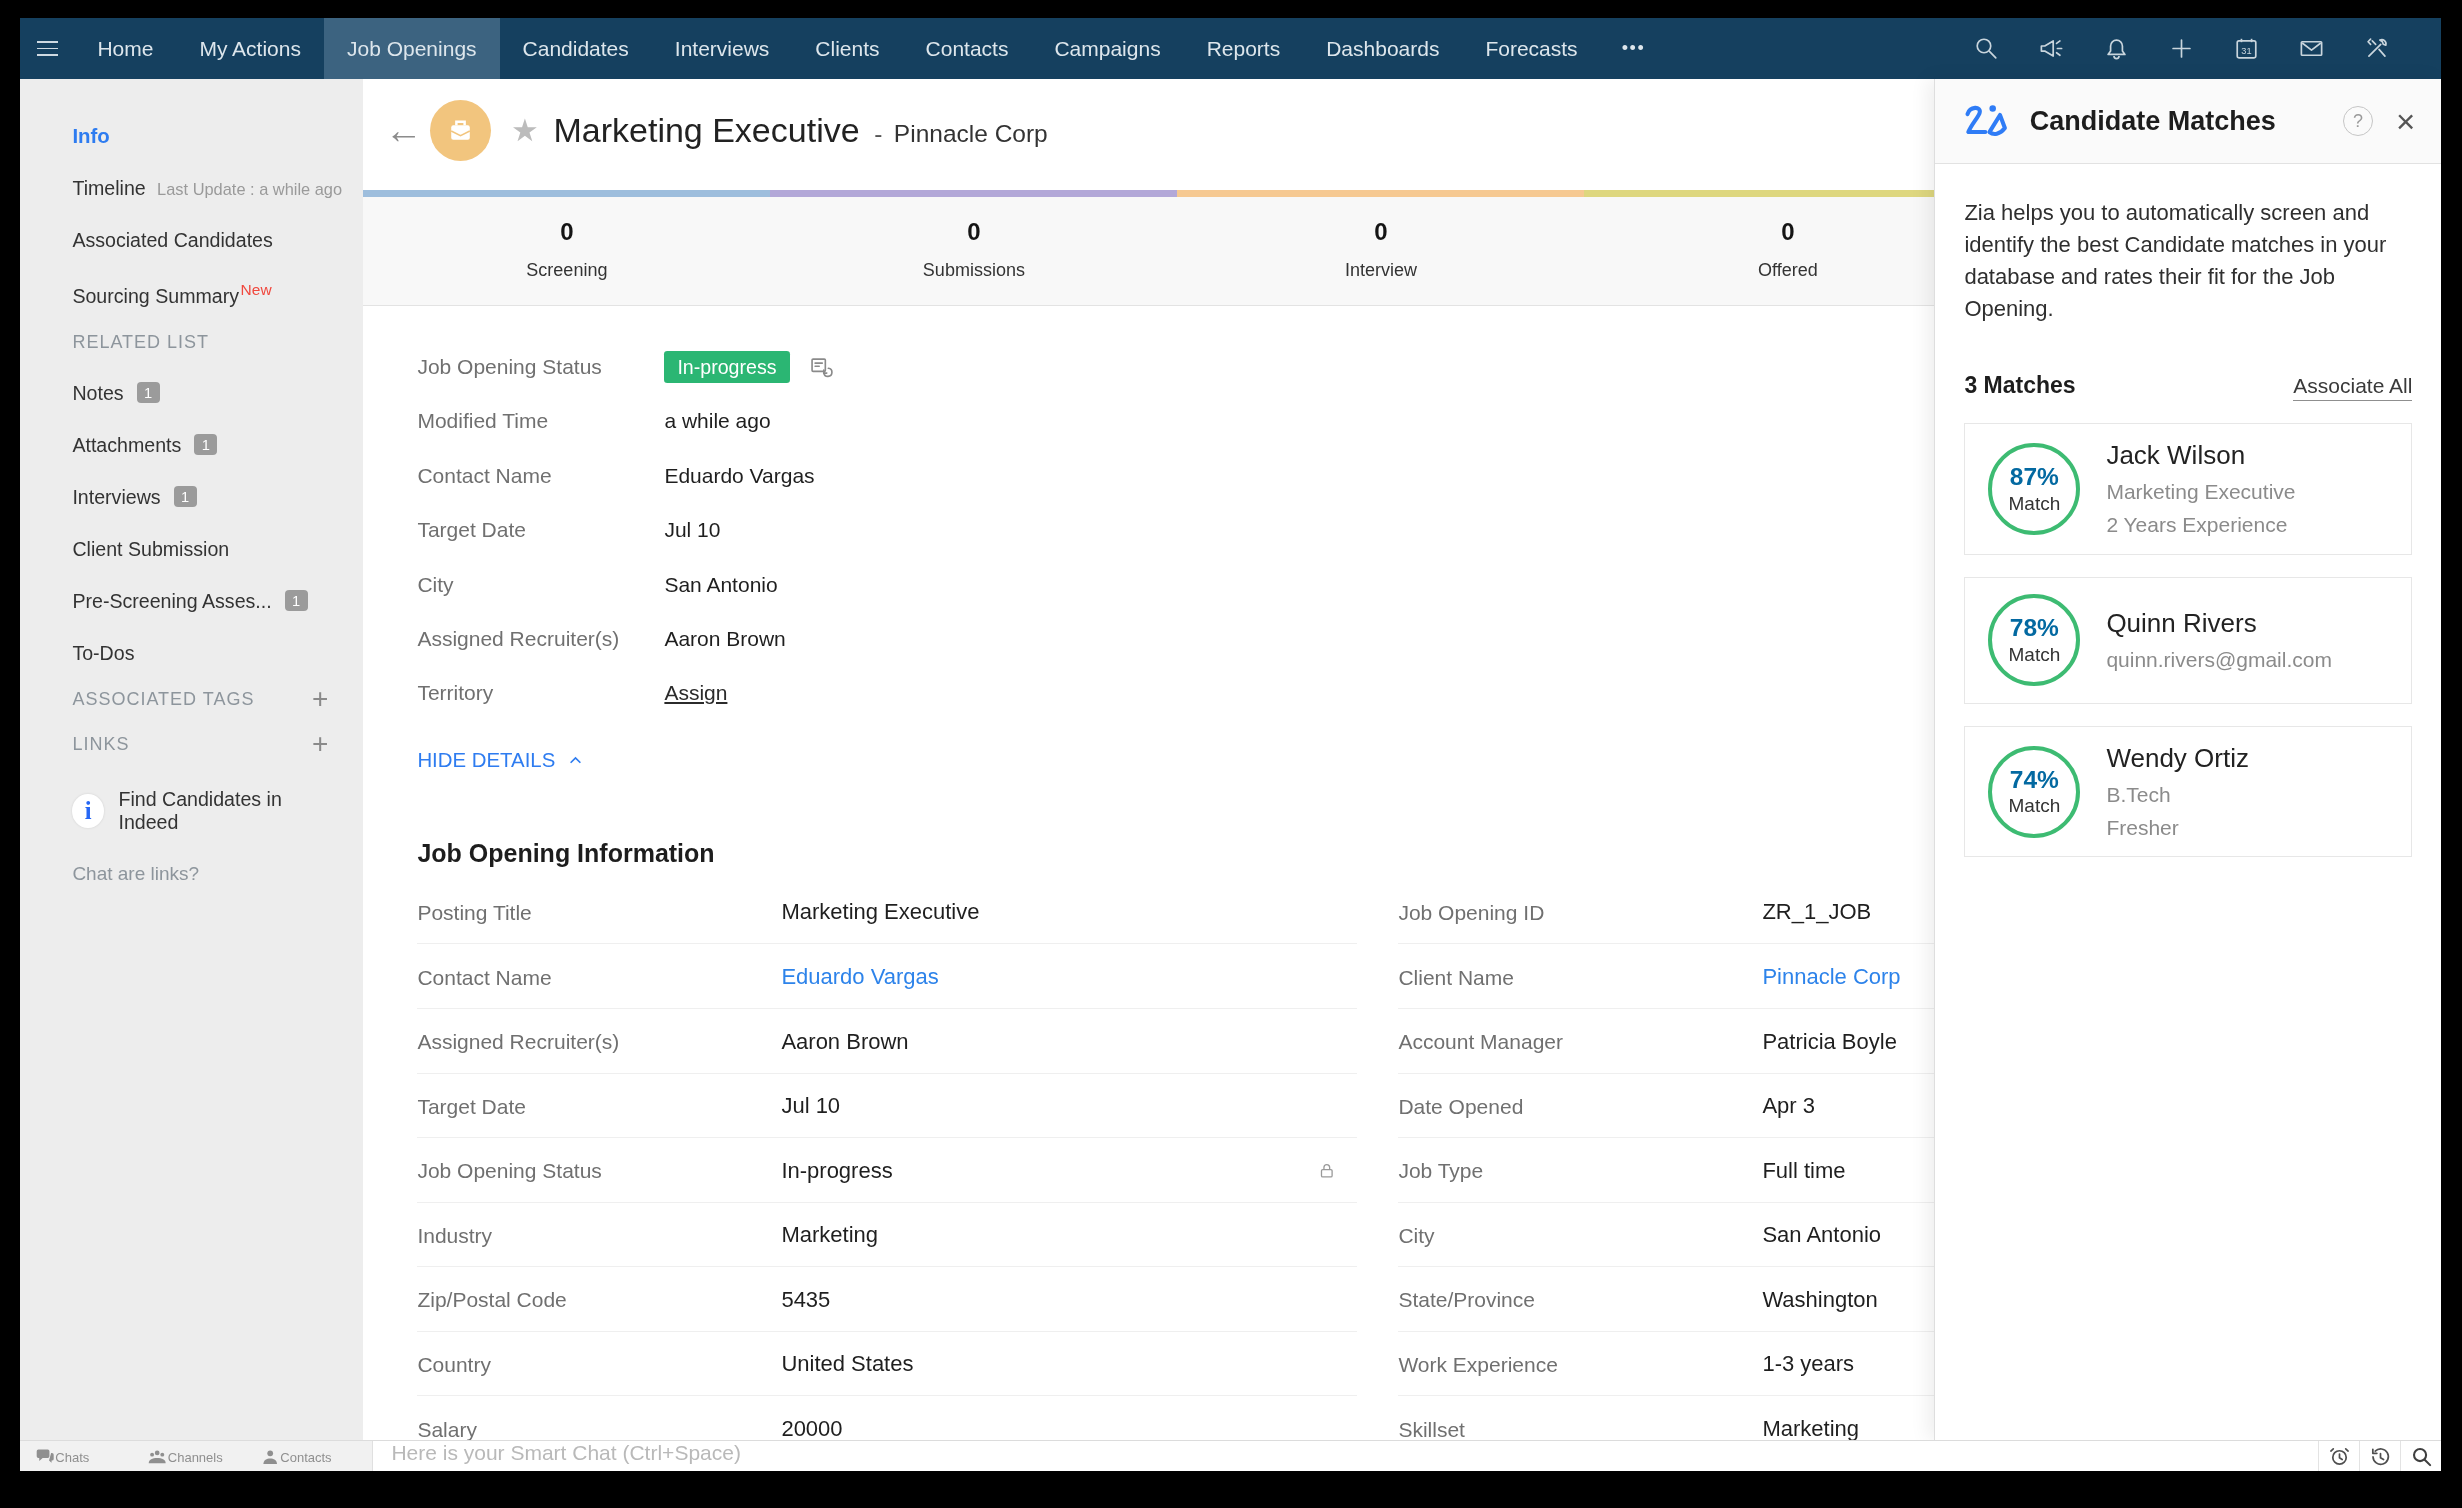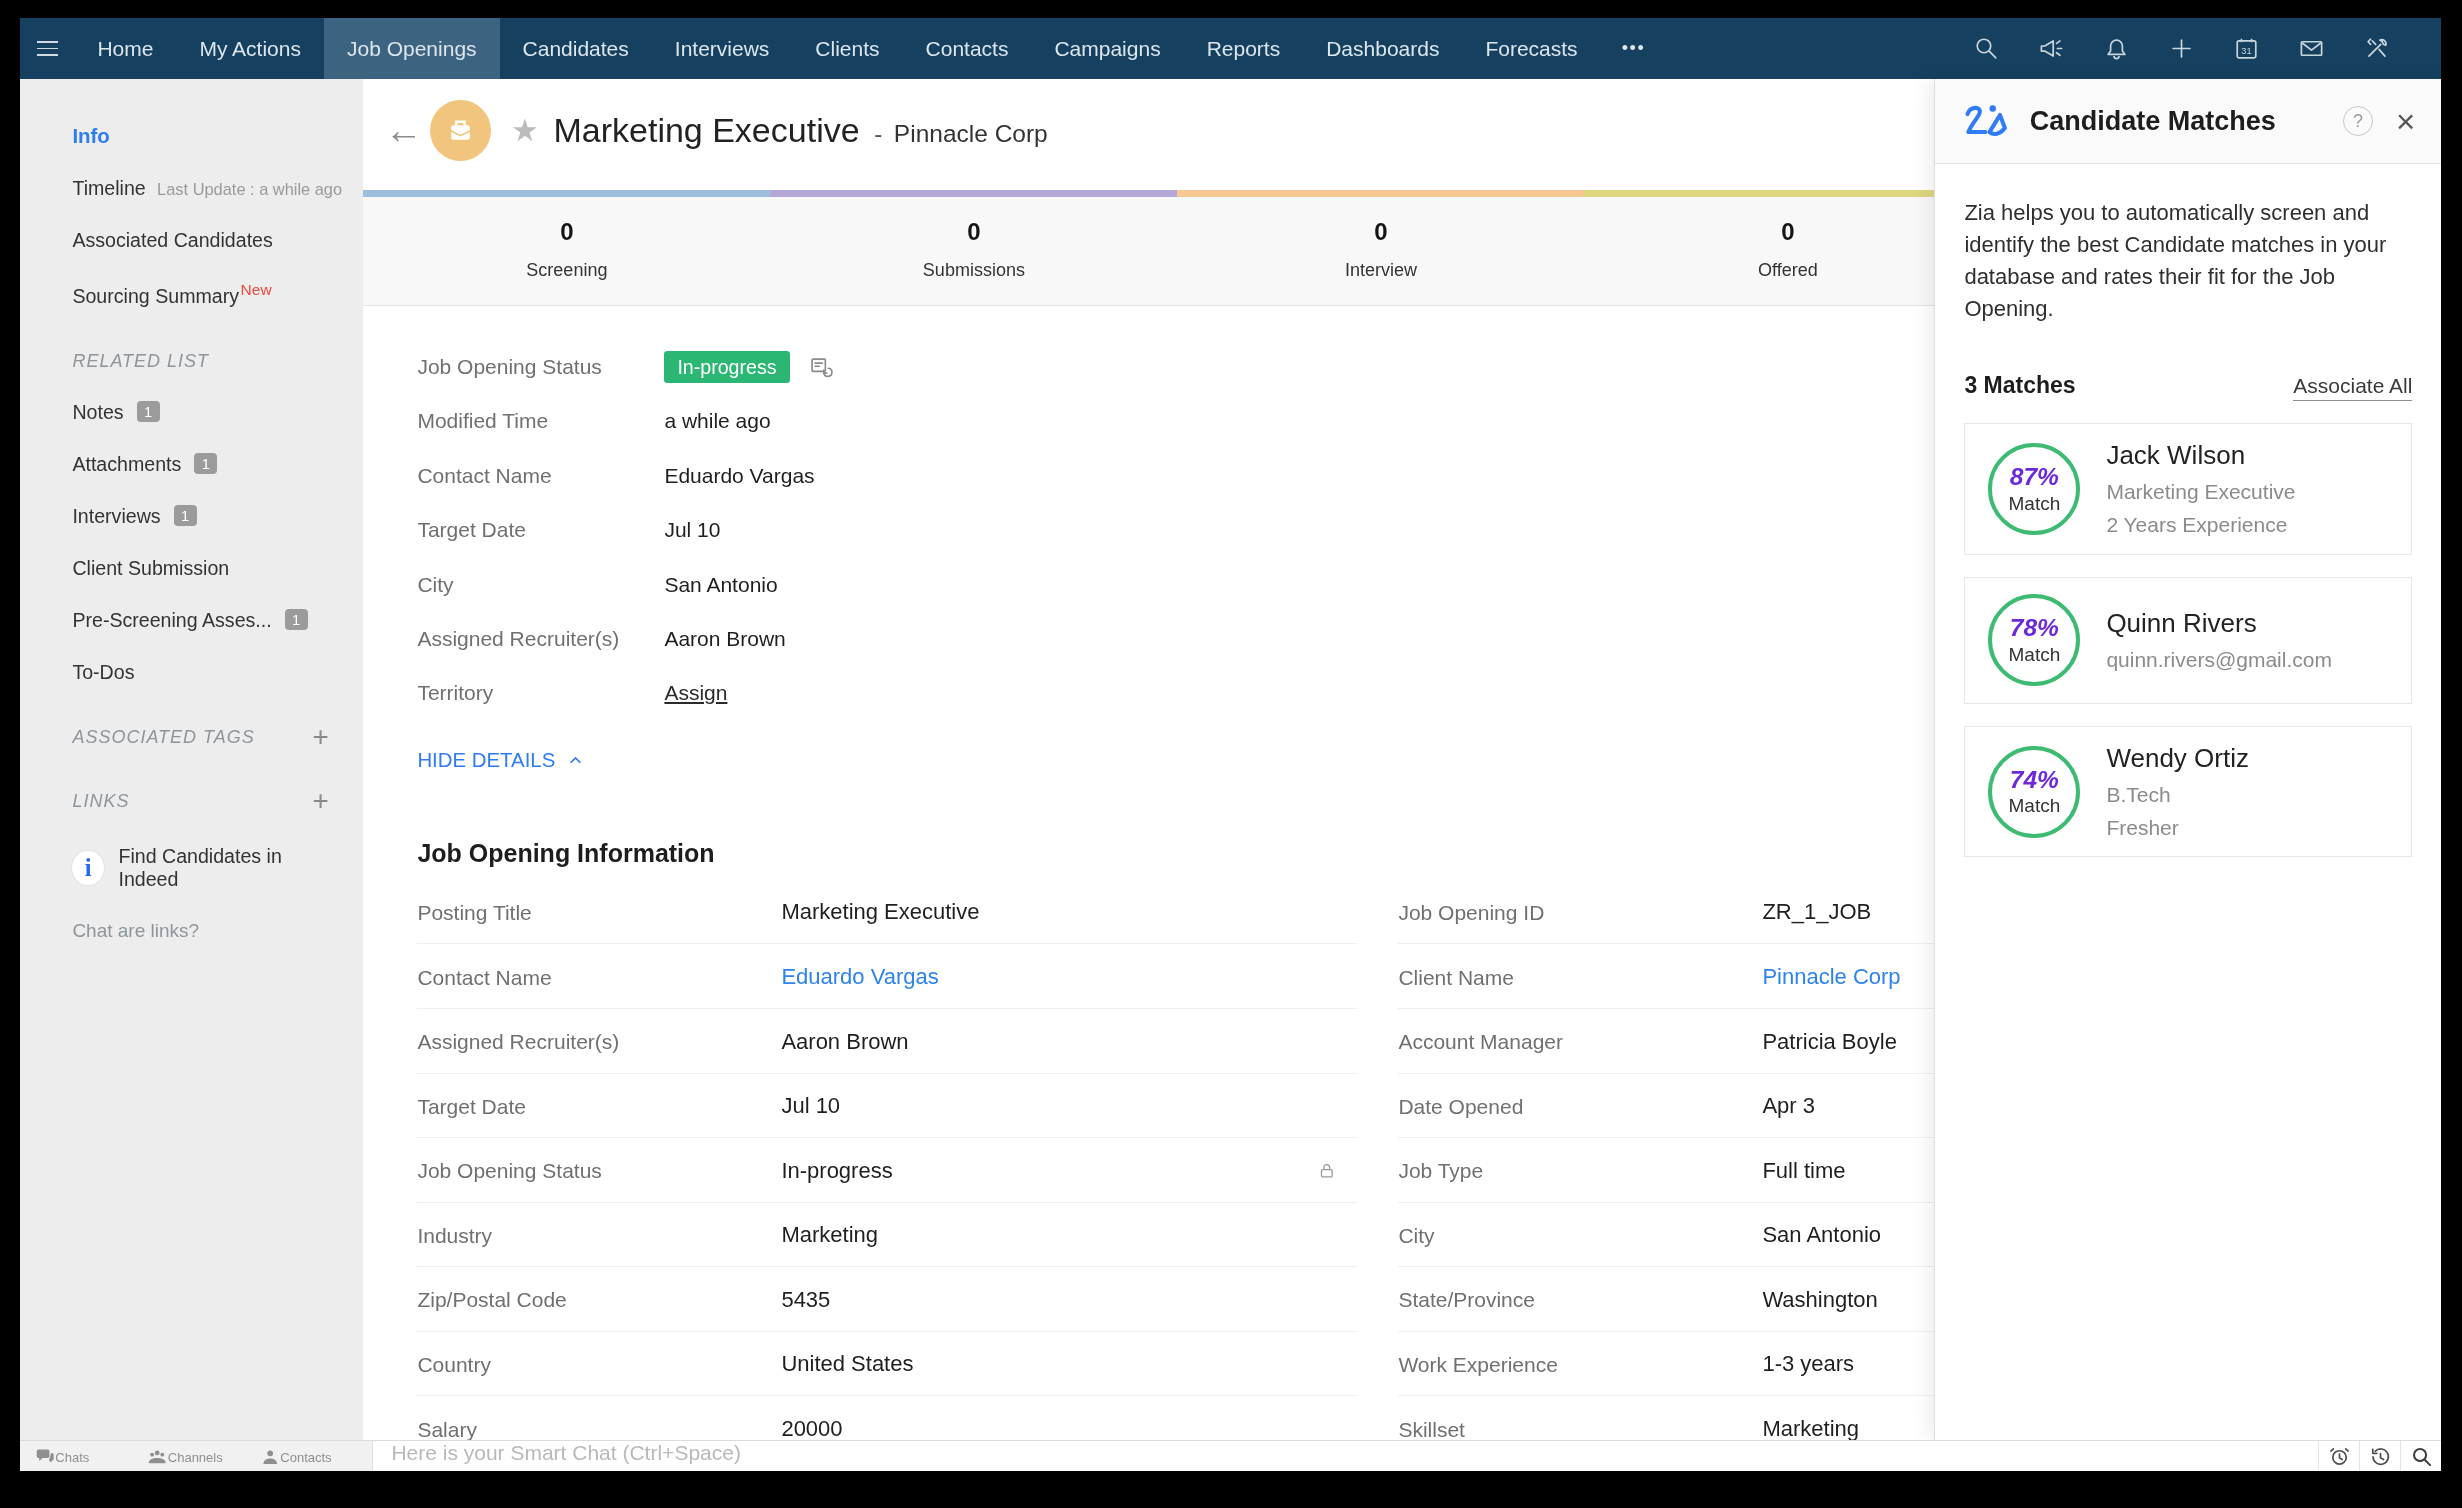--- a/index.html
+++ b/index.html
@@ -19,21 +19,21 @@
 
   
   .body { display:flex; height:1361px; }
 
   
   .sidebar { width:343px; background:#ededed; padding:46px 34px 0 52px; flex-shrink:0; font-size:19.6px; color:#333; overflow:hidden; }
   .side-info { color:#2e7cf0; font-weight:bold; font-size:20.4px; }
   .side-item { margin-top:29px; white-space:nowrap; cursor:default; }
   .side-meta { font-size:16.4px; color:#9a9a9a; margin-left:11.4px; }
   .side-new { color:#f0483e; font-size:15.5px; vertical-align:super; margin-left:1.6px; }
-  .side-header { margin-top:43px; color:#8d959c; font-size:18px; letter-spacing:1px; display:flex; align-items:center;font-style:italic; }
+  .side-header { margin-top:24px; color:#8d959c; font-size:18px; letter-spacing:1px; display:flex; align-items:center; }
   .side-plus { margin-left:auto; color:#8a8a8a; font-size:28px; font-weight:300; line-height:16.4px; }
   .count-badge { display:inline-block; background:#9b9b9b; color:#fff; font-size:14.7px; border-radius:4.1px; padding:2.5px 7.4px; margin-left:13px; vertical-align:1.6px; }
   .indeed-row { display:flex; align-items:center; margin-top:33px; }
   .indeed-circle { width:34px; height:34px; background:#fff; border-radius:50%; display:flex; align-items:center; justify-content:center; margin-right:14.7px; box-shadow:0 0 2.5px rgba(0,0,0,.12); }
   .indeed-circle span { color:#2667f5; font-weight:bold; font-size:24.5px; font-family:"Liberation Serif","DejaVu Serif",serif; }
   .side-helper { margin-top:29px; color:#8d959c; font-size:19px; }
 
   
   .main { flex:1; position:relative; background:#fff; overflow:hidden; }
   .main-header { display:flex; align-items:center; padding:21px 0 0 13px; }
@@ -84,21 +84,21 @@
   .panel-actions { margin-left:auto; display:flex; align-items:center; gap:23px; }
   .help-circle { width:30px; height:30px; border:1.6px solid #c6c6c6; border-radius:50%; color:#9a9a9a; font-size:18px; display:flex; align-items:center; justify-content:center; }
   .close-x { font-size:33px; color:#555; line-height:1; }
   .panel-body { padding:33px 29px 0; overflow:hidden; }
   .panel-desc { font-size:22px; color:#2f2f2f; line-height:1.45; }
   .matches-row { display:flex; align-items:baseline; margin-top:47px; }
   .matches-count { font-size:23px; color:#1d1d1d; font-weight:bold; }
   .associate-all { margin-left:auto; font-size:21px; color:#3a3a3a; border-bottom:1.6px solid #8f8f8f; padding-bottom:2.5px; cursor:default; }
   .match-card { border:0.8px solid #e7e7e7; margin-top:22px; padding:16.4px 23px; display:flex; align-items:center; gap:26px; background:#fff; min-height:124px; }
   .ring { width:92px; height:92px; border:4.1px solid #3dbb72; border-radius:50%; display:flex; flex-direction:column; align-items:center; justify-content:center; flex-shrink:0; }
-  .ring-pct { font-size:24.5px; color:#6d28d9; font-weight:bold;font-style:italic; }
+  .ring-pct { font-size:24.5px; color:#0369a1; font-weight:bold; }
   .ring-label { font-size:19px; color:#333; margin-top:1.6px; }
   .card-name { font-size:26px; color:#222; }
   .card-line { font-size:21px; color:#8b8b8b; margin-top:9px; }
   .card-line:empty { display:none; }
 
   
   .chatbar { position:absolute; left:0; right:0; bottom:0; height:31px; border-top:0.8px solid #dcdcdc; display:flex; background:#fff; z-index:20; overflow:hidden; }
   .chat-tabs { width:353px; background:#f1f1f1; display:flex; justify-content:space-evenly; padding-top:2.5px; border-right:0.8px solid #e0e0e0; flex-shrink:0; }
   .chat-tab { display:flex; flex-direction:row; align-items:center; color:#8f8f8f; width:98px; cursor:default; }
   .chat-tab svg { width:20.4px; height:20.4px; display:block; }

